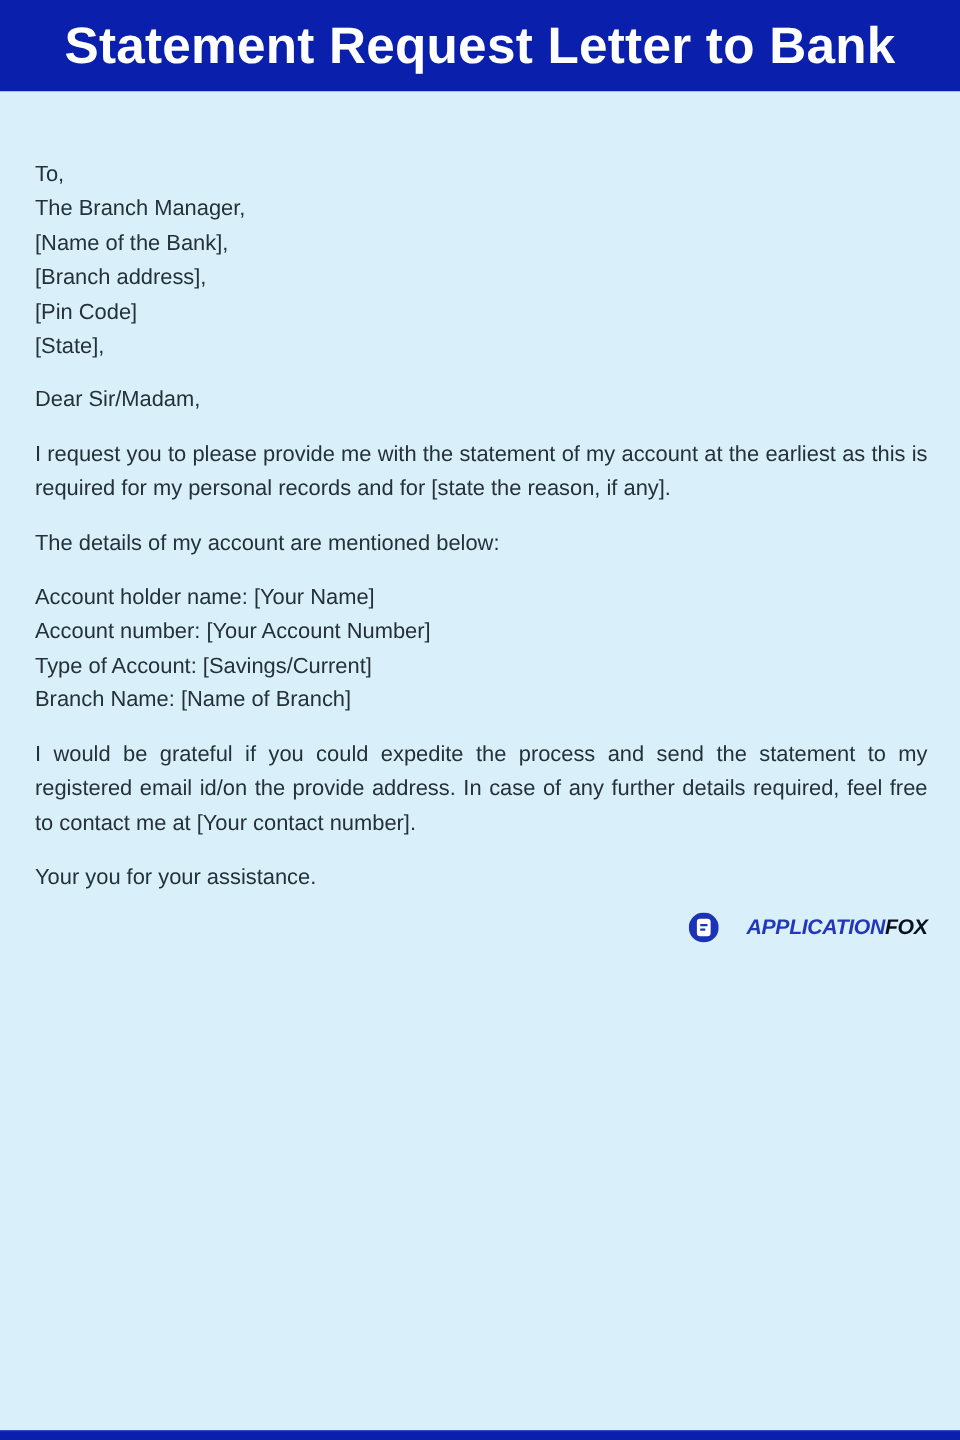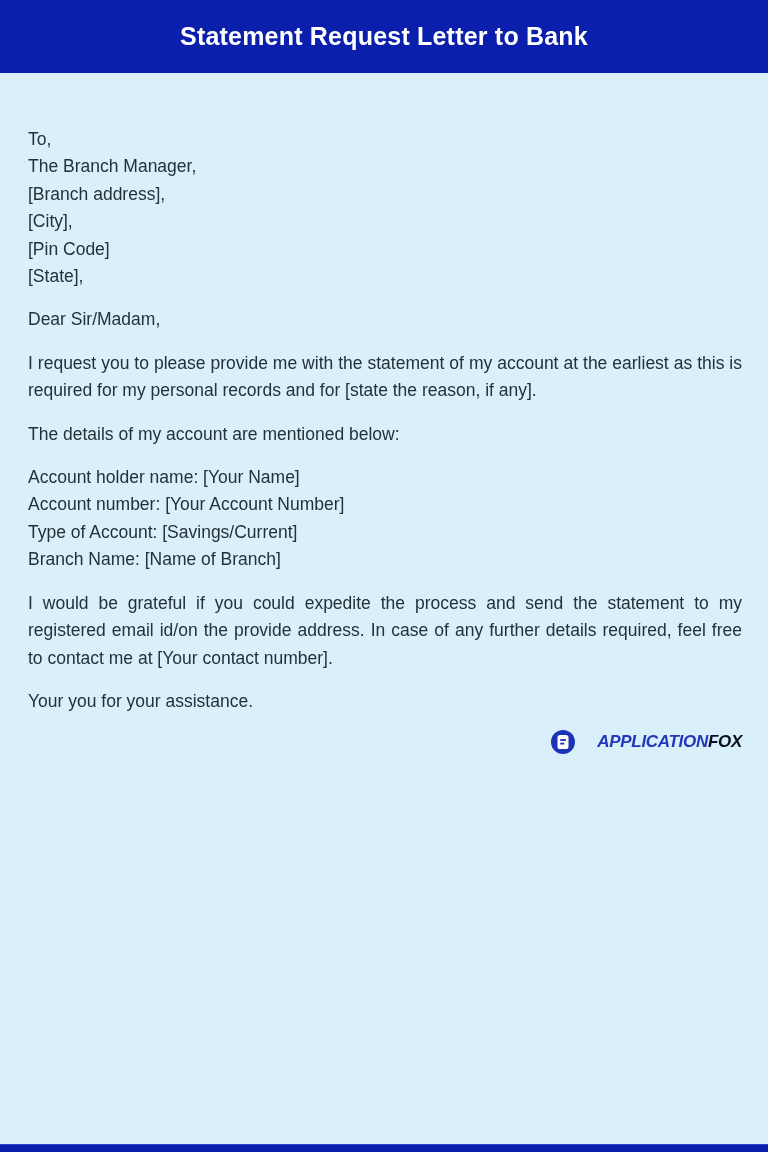--- a/index.html
+++ b/index.html
@@ -14,21 +14,21 @@
   .banner {
     width: 100%;
     height: 73px;
     background: #0b1fad;
     display: flex;
     align-items: center;
     justify-content: center;
   }
   .banner h1 {
     color: #ffffff;
-    font-size: 25px;
+    font-size: 41px;
     font-weight: bold;
     letter-spacing: 0.2px;
   }
   .letter {
     padding: 37px 26px 0 28px;
     font-size: 17.5px;
     line-height: 27.4px;
   }
   .letter > * + * { margin-top: 27.4px; }
   .letter p, .letter .block { color: #243139; margin-top: 16px; }
@@ -69,22 +69,22 @@
 
   <header class="banner">
     <h1>Statement Request Letter to Bank</h1>
   </header>
 
   <main class="letter">
 
     <div class="block">
       <div>To,</div>
       <div>The Branch Manager,</div>
+      <div>[Name of the Bank],</div>
       <div>[Branch address],</div>
-      <div>[City],</div>
       <div>[Pin Code]</div>
       <div>[State],</div>
     </div>
 
 
     <p>Dear Sir/Madam,</p>
 
 
     <p class="just">I request you to please provide me with the statement of my account at the earliest as this is required for my personal records and for [state the reason, if any].</p>
 

